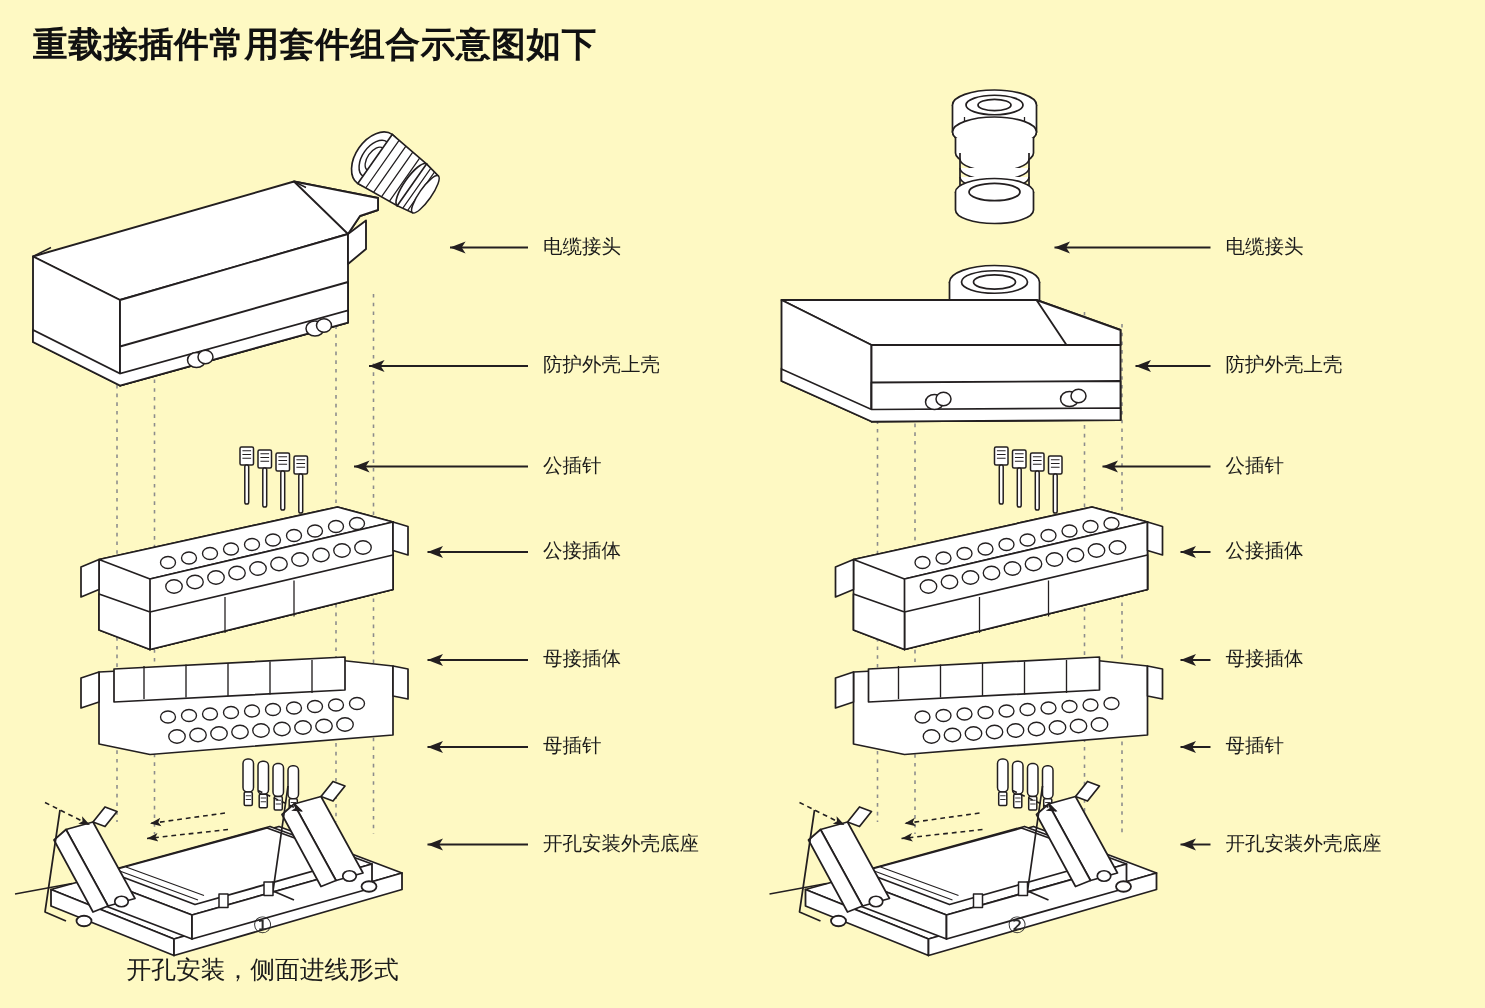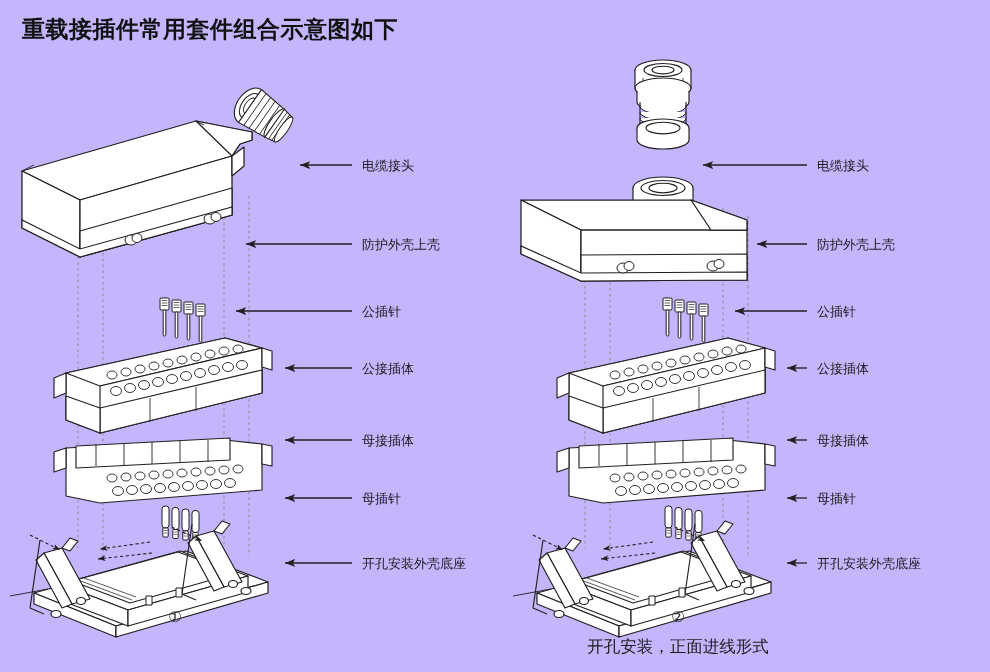--- a/index.html
+++ b/index.html
@@ -5,21 +5,21 @@
 <style>
   html,body{margin:0;padding:0;background:#ffffff;}
   body{
     font-family:"DejaVu Sans","Liberation Sans",sans-serif;
     color:#1a1a1a;
   }
   #page{
     position:relative;
     width:990px;
     height:672px;
-    background:#c4b5fd;
+    background:#fef9c3;
     overflow:hidden;
   }
   #title{
     position:absolute;
     left:22px;
     top:14px;
     font-size:23px;
     font-weight:bold;
     letter-spacing:0.5px;
     color:#111111;
@@ -332,20 +332,21 @@
 
     <div class="label" style="left:362px;top:117px">电缆接头</div>
     <div class="label" style="left:362px;top:196px">防护外壳上壳</div>
     <div class="label" style="left:362px;top:263px">公插针</div>
     <div class="label" style="left:362px;top:320px">公接插体</div>
     <div class="label" style="left:362px;top:392px">母接插体</div>
     <div class="label" style="left:362px;top:450px">母插针</div>
     <div class="label" style="left:362px;top:515px">开孔安装外壳底座</div>
 
     <div class="caption-num" style="left:175px;top:560px">①</div>
+    <div class="caption-text" style="left:175px;top:588px">开孔安装，侧面进线形式</div>
   </div>
 
   <div class="panel" id="panel-right">
     <svg class="svg-layer" viewBox="0 0 495 624">
       <defs>
         <marker id="arrL2" markerWidth="9" markerHeight="9" refX="8" refY="4.5" orient="auto">
           <path d="M8,4.5 L0,1.4 L2,4.5 L0,7.6 Z" fill="#231f20"></path>
         </marker>
         <marker id="arrSm2" markerWidth="8" markerHeight="8" refX="7" refY="4" orient="auto">
           <path d="M7,4 L0,1.3 L1.7,4 L0,6.7 Z" fill="#231f20"></path>
@@ -589,16 +590,15 @@
 
     <div class="label" style="left:322px;top:117px">电缆接头</div>
     <div class="label" style="left:322px;top:196px">防护外壳上壳</div>
     <div class="label" style="left:322px;top:263px">公插针</div>
     <div class="label" style="left:322px;top:320px">公接插体</div>
     <div class="label" style="left:322px;top:392px">母接插体</div>
     <div class="label" style="left:322px;top:450px">母插针</div>
     <div class="label" style="left:322px;top:515px">开孔安装外壳底座</div>
 
     <div class="caption-num" style="left:183px;top:560px">②</div>
-    <div class="caption-text" style="left:183px;top:588px">开孔安装，正面进线形式</div>
   </div>
 
 </div>
 
 </body></html>

